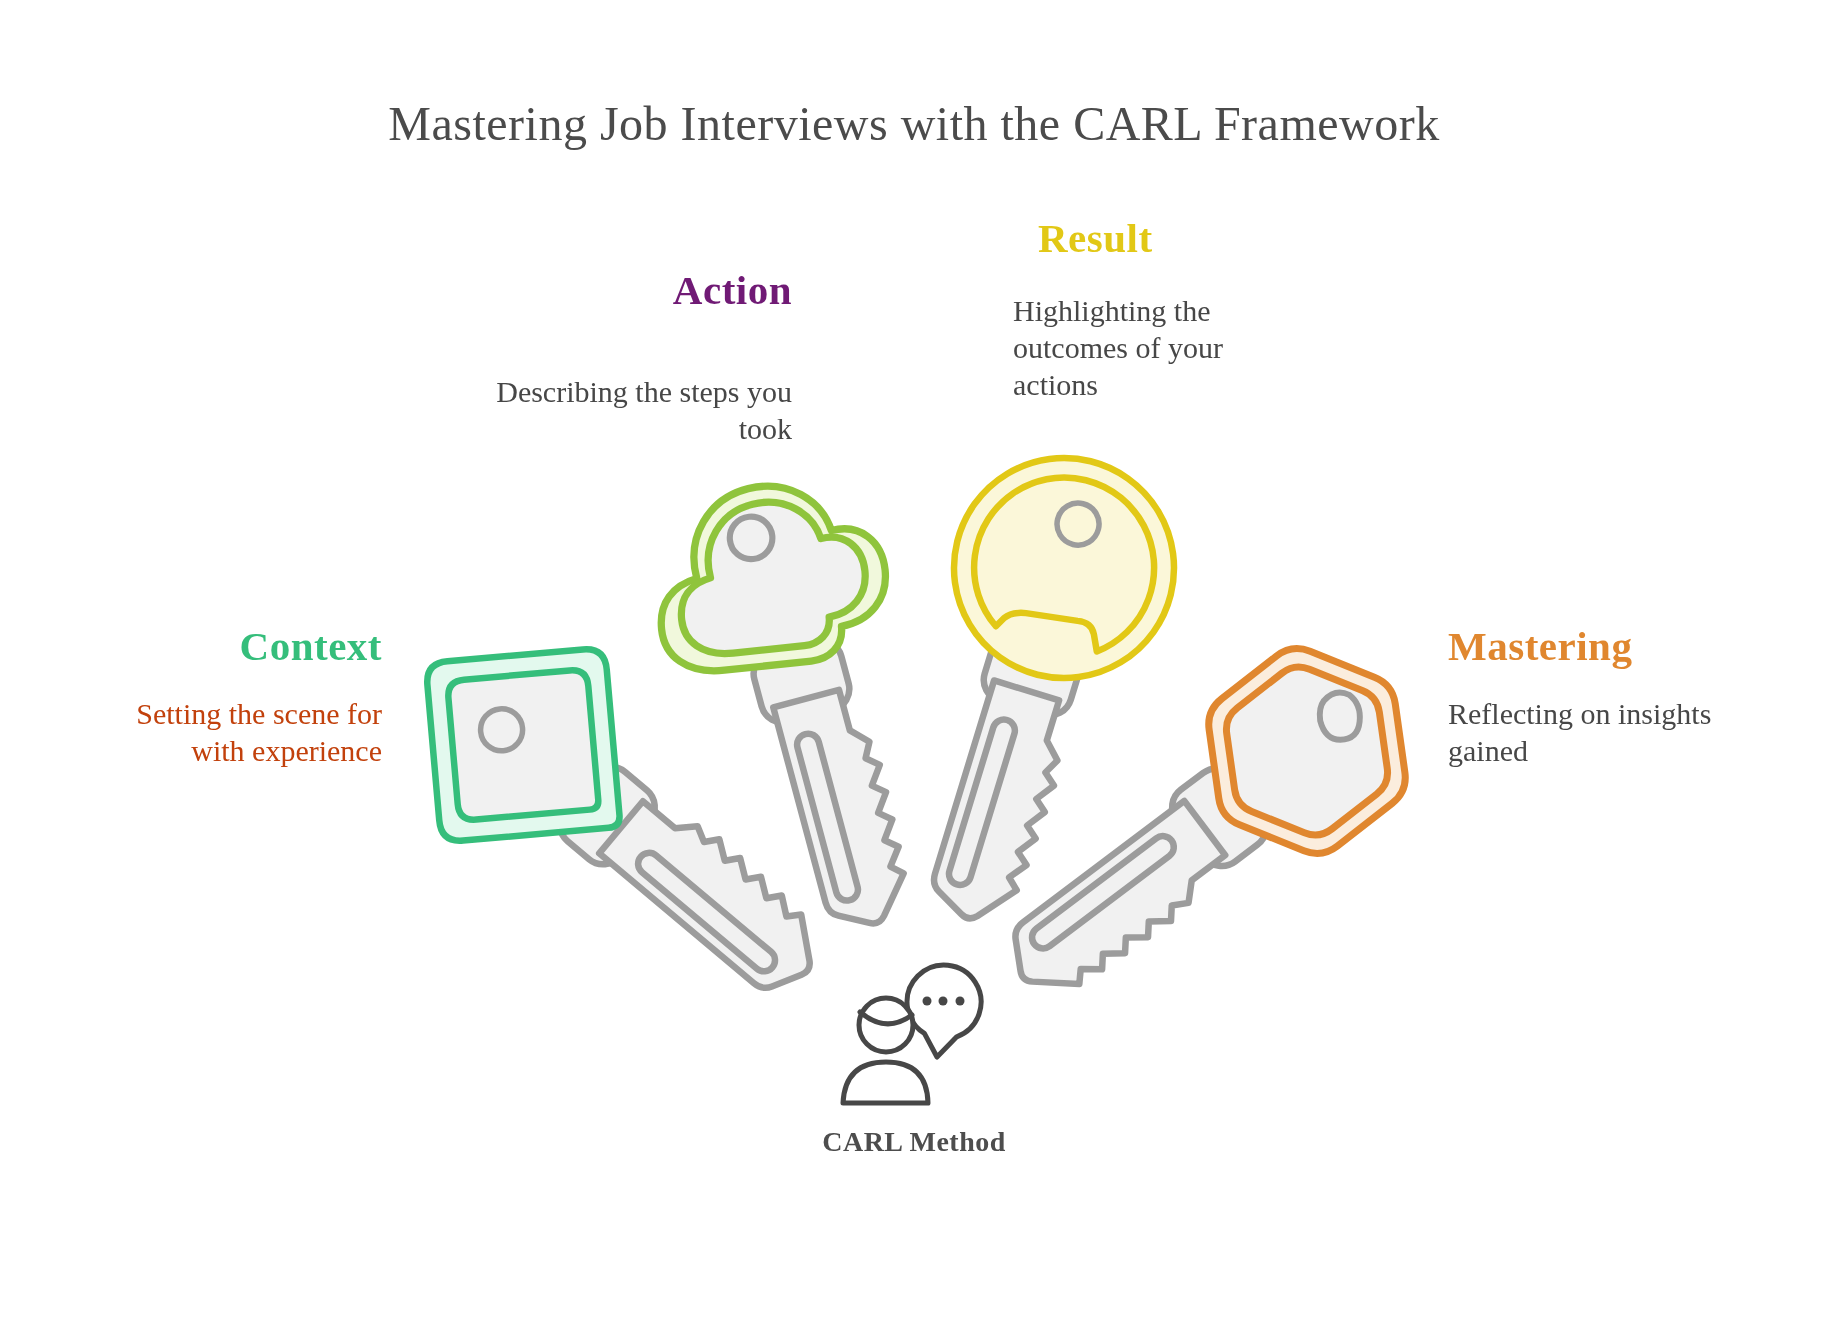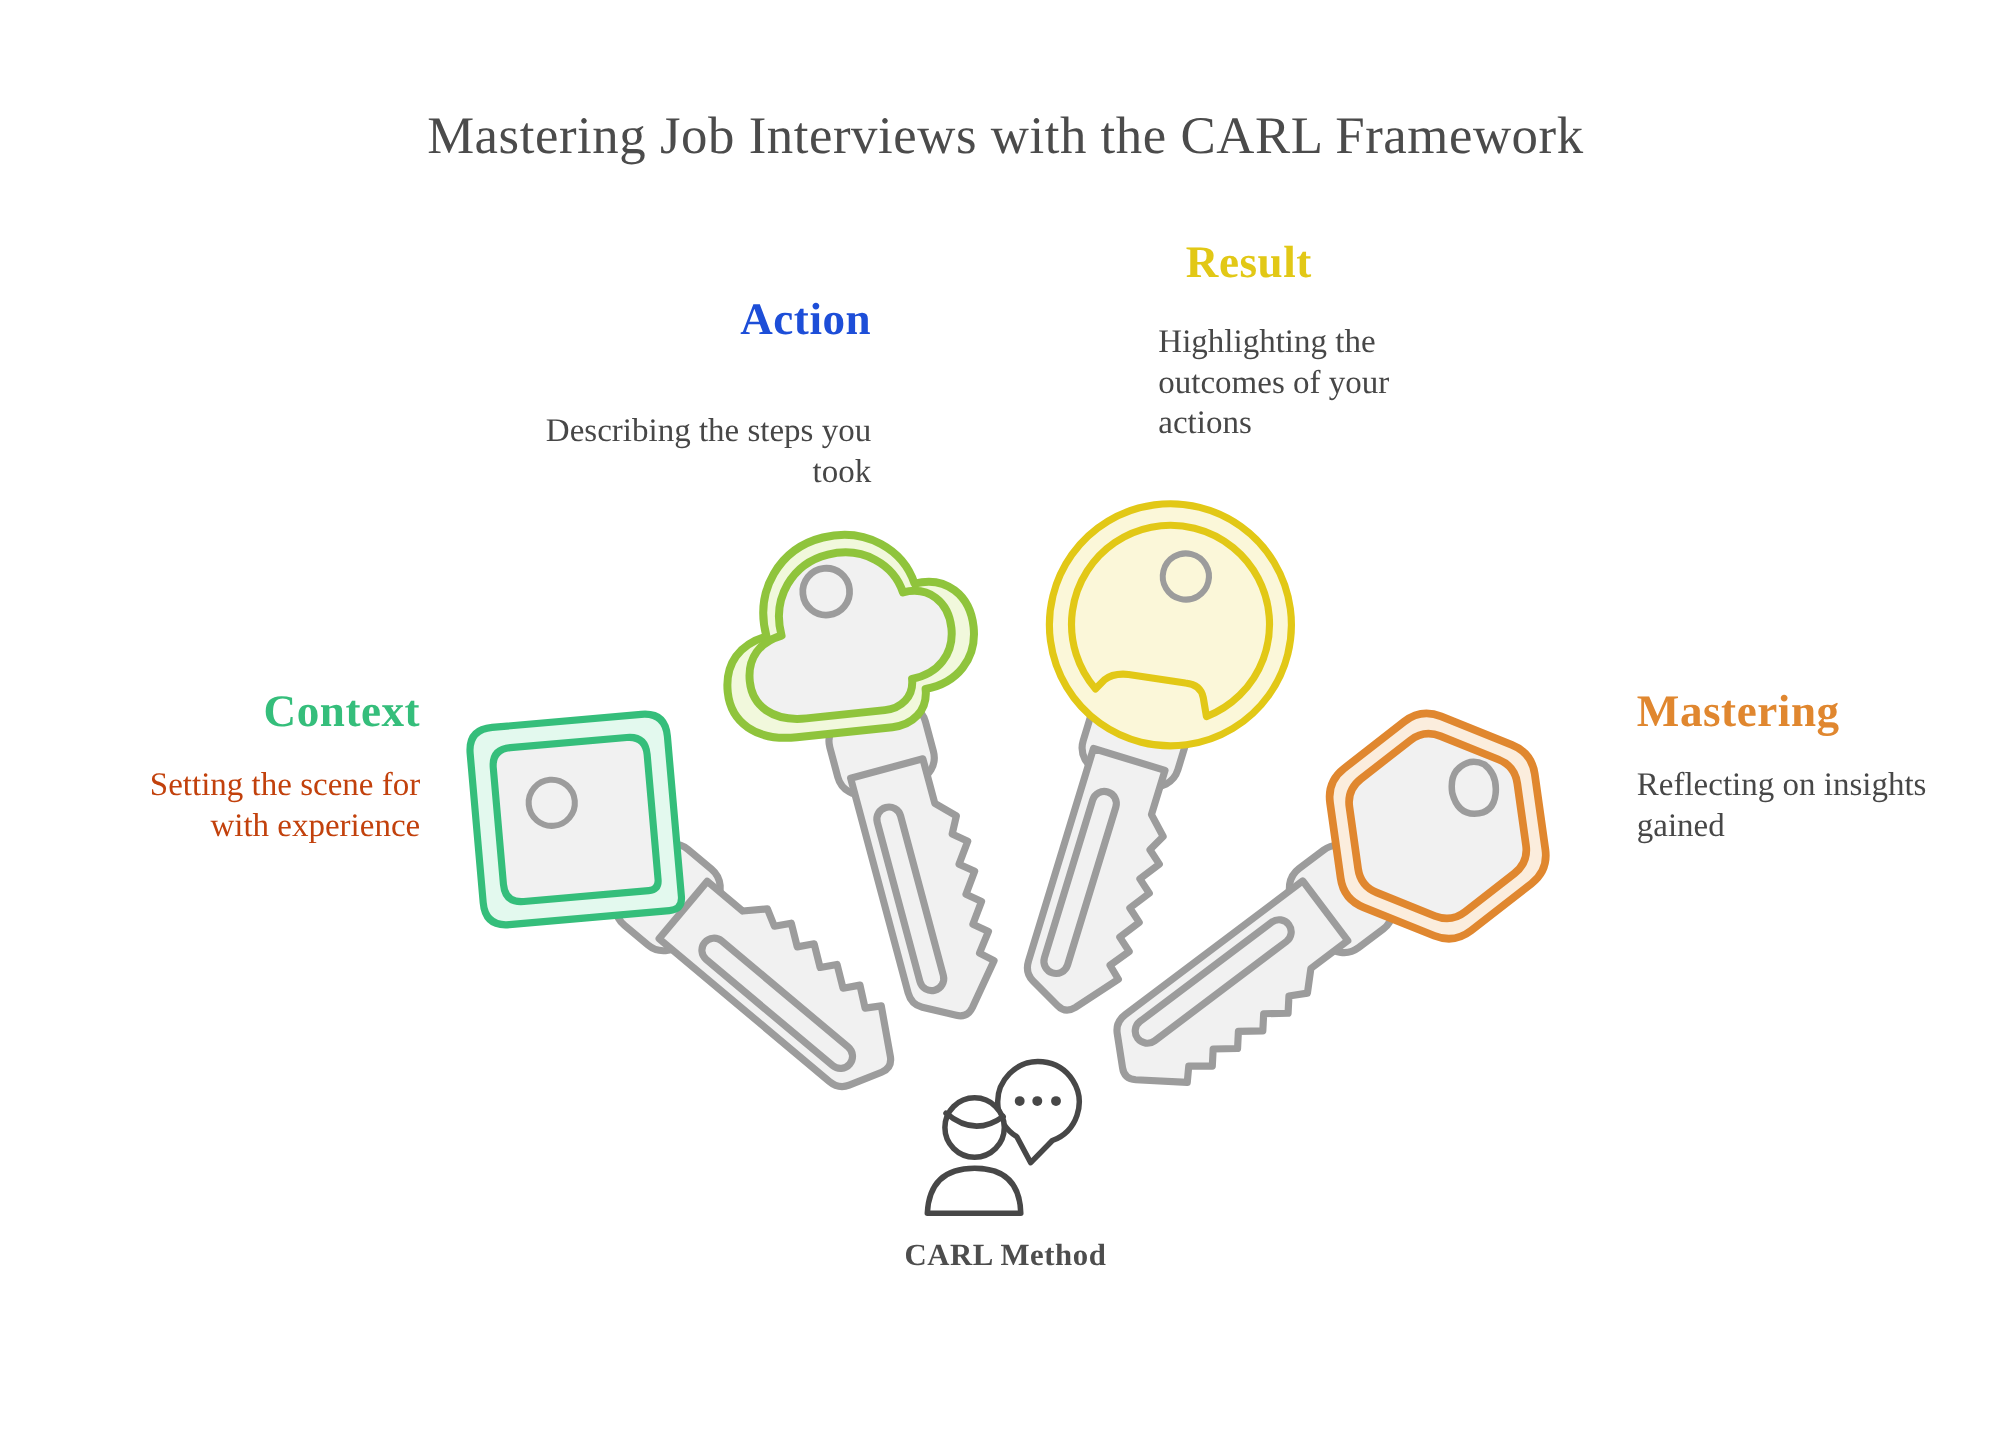--- a/index.html
+++ b/index.html
@@ -26,21 +26,21 @@
     white-space:nowrap;
   }
   .step-desc{
     position:absolute;
     font-size:30px;font-weight:400;
     color:#474747;
     line-height:37px;
     white-space:nowrap;
   }
   .align-right{text-align:right;}
-  .align-left{text-align:left;margin-left:40px;}
+  .align-left{text-align:left;}
 
   .label-action{right:1036px;top:266px;}
   .desc-action{right:1036px;top:338px;}
   .label-result{left:1038px;top:214px;}
   .desc-result{left:1013px;top:292px;}
   .label-context{right:1446px;top:622px;}
   .desc-context{right:1446px;top:695px;}
   .label-learning{left:1448px;top:622px;}
   .desc-learning{left:1448px;top:695px;}
 
@@ -131,21 +131,21 @@
         <circle cx="960" cy="1001" r="4.5"></circle>
       </g>
       <circle class="person" cx="886" cy="1025" r="27"></circle>
       <path class="person" fill="none" d="M 860,1012 Q 886,1034 912,1015"></path>
       <path class="person" d="M 843,1103 Q 845,1062 886,1062 Q 927,1062 928,1103 Z"></path>
     </g>
   </svg>
 
   <div class="page-title" style="color: rgb(75, 75, 75);">Mastering Job Interviews with the CARL Framework</div>
 
-  <div class="step-label label-action align-right" style="color: #1d4ed8;">Action</div>
+  <div class="step-label label-action align-right" style="color: #701a75;">Action</div>
   <div class="step-desc desc-action align-right" style="color: rgb(71, 71, 71); margin-top: 35px;">
     <div>Describing the steps you</div>
     <div>took</div>
   </div>
 
   <div class="step-label label-result align-left" style="color: rgb(226, 200, 22);">Result</div>
   <div class="step-desc desc-result align-left" style="color: rgb(71, 71, 71);">
     <div>Highlighting the</div>
     <div>outcomes of your</div>
     <div>actions</div>

